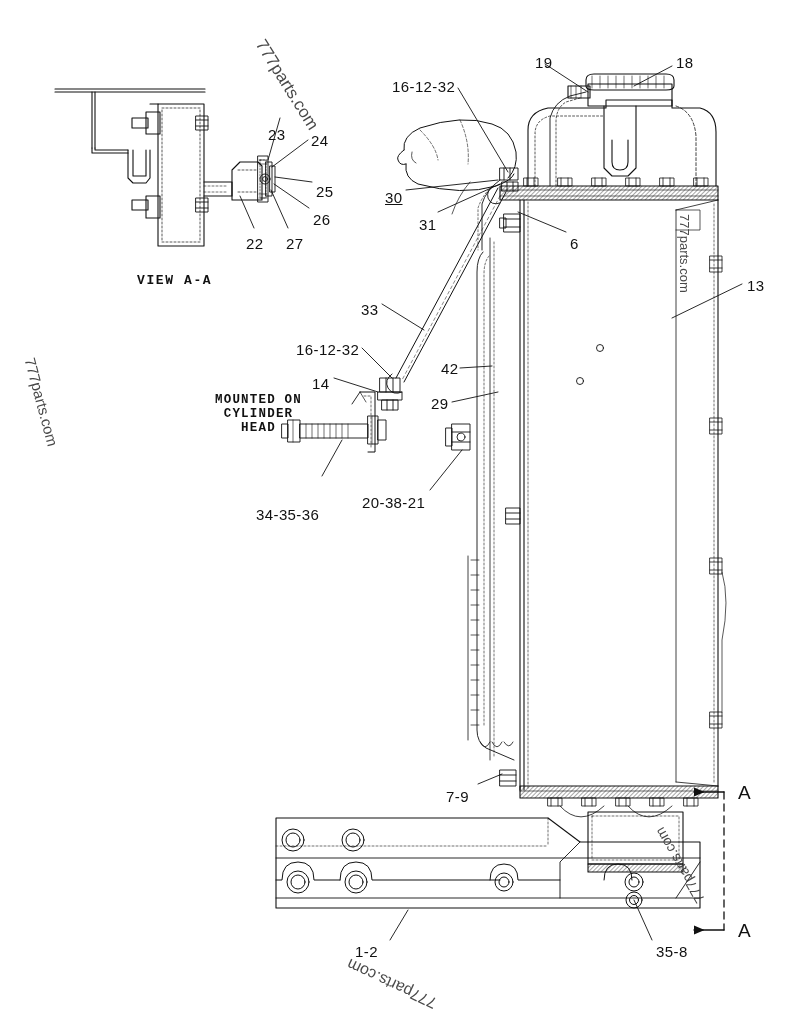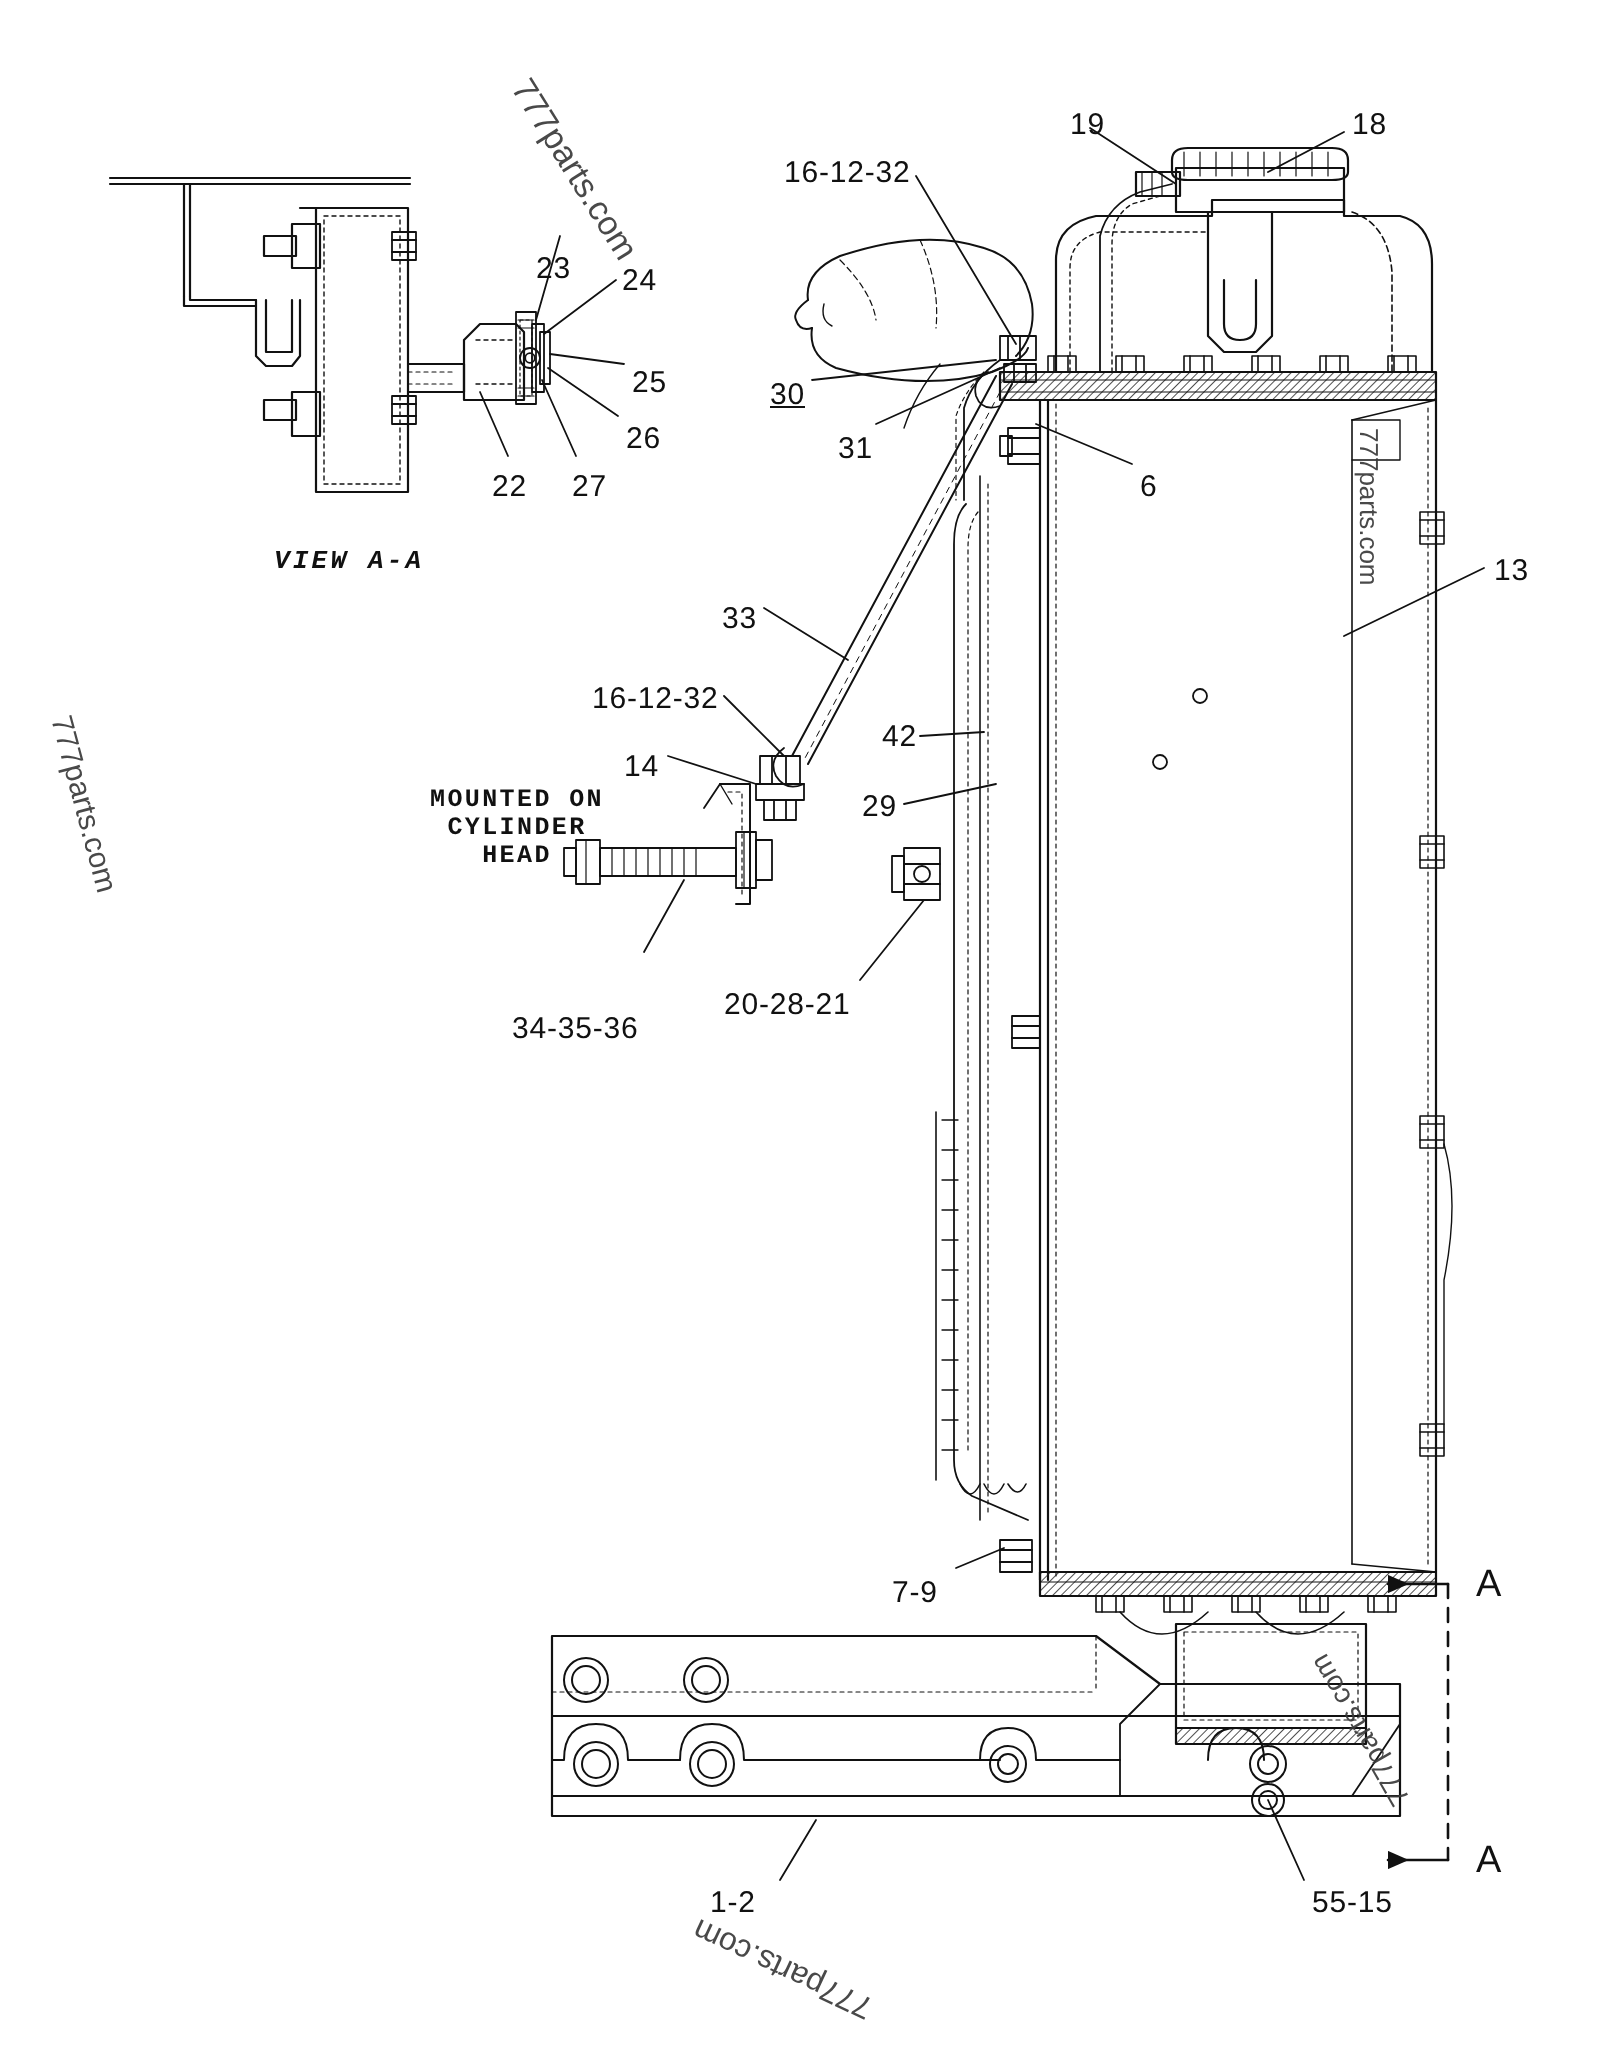--- a/index.html
+++ b/index.html
@@ -460,26 +460,26 @@
   <div class="lbl" style="left:385px; top:189px;text-decoration:underline;">30</div>
   <div class="lbl" style="left:419px; top:216px;">31</div>
   <div class="lbl" style="left:570px; top:235px;">6</div>
   <div class="lbl" style="left:747px; top:277px;">13</div>
   <div class="lbl" style="left:361px; top:301px;">33</div>
   <div class="lbl" style="left:296px; top:341px;">16-12-32</div>
   <div class="lbl" style="left:312px; top:375px;">14</div>
   <div class="lbl" style="left:441px; top:360px;">42</div>
   <div class="lbl" style="left:431px; top:395px;text-align:right;">29</div>
   <div class="lbl" style="left:256px; top:481px;margin-top:25px;">34-35-36</div>
-  <div class="lbl" style="left:362px; top:494px;">20-28-21</div>
+  <div class="lbl" style="left:362px; top:494px;">20-38-21</div>
   <div class="lbl" style="left:446px; top:788px;">7-9</div>
   <div class="lbl" style="left:355px; top:943px;">1-2</div>
-  <div class="lbl" style="left:656px; top:943px;">55-15</div>
-
-  <div class="viewnote" style="left:137px; top:273px;font-style:italic;">VIEW A-A</div>
+  <div class="lbl" style="left:656px; top:943px;">35-8</div>
+
+  <div class="viewnote" style="left:137px; top:273px;">VIEW A-A</div>
   <div class="mono-note" style="left:215px; top:393px; text-align:center;">MOUNTED ON
 CYLINDER
 HEAD</div>
 
   <div class="sect-letter" style="left:738px; top:782px;">A</div>
   <div class="sect-letter" style="left:738px; top:920px;">A</div>
 
   <div class="wm" style="left:268px; top:36px; font-size:17px; transform:rotate(58deg); transform-origin:left top;">777parts.com</div>
   <div class="wm" style="left:38px; top:356px; font-size:15px; transform:rotate(75deg); transform-origin:left top;">777parts.com</div>
   <div class="wm" style="left:692px; top:214px; font-size:13px; transform:rotate(90deg); transform-origin:left top;">777parts.com</div>

